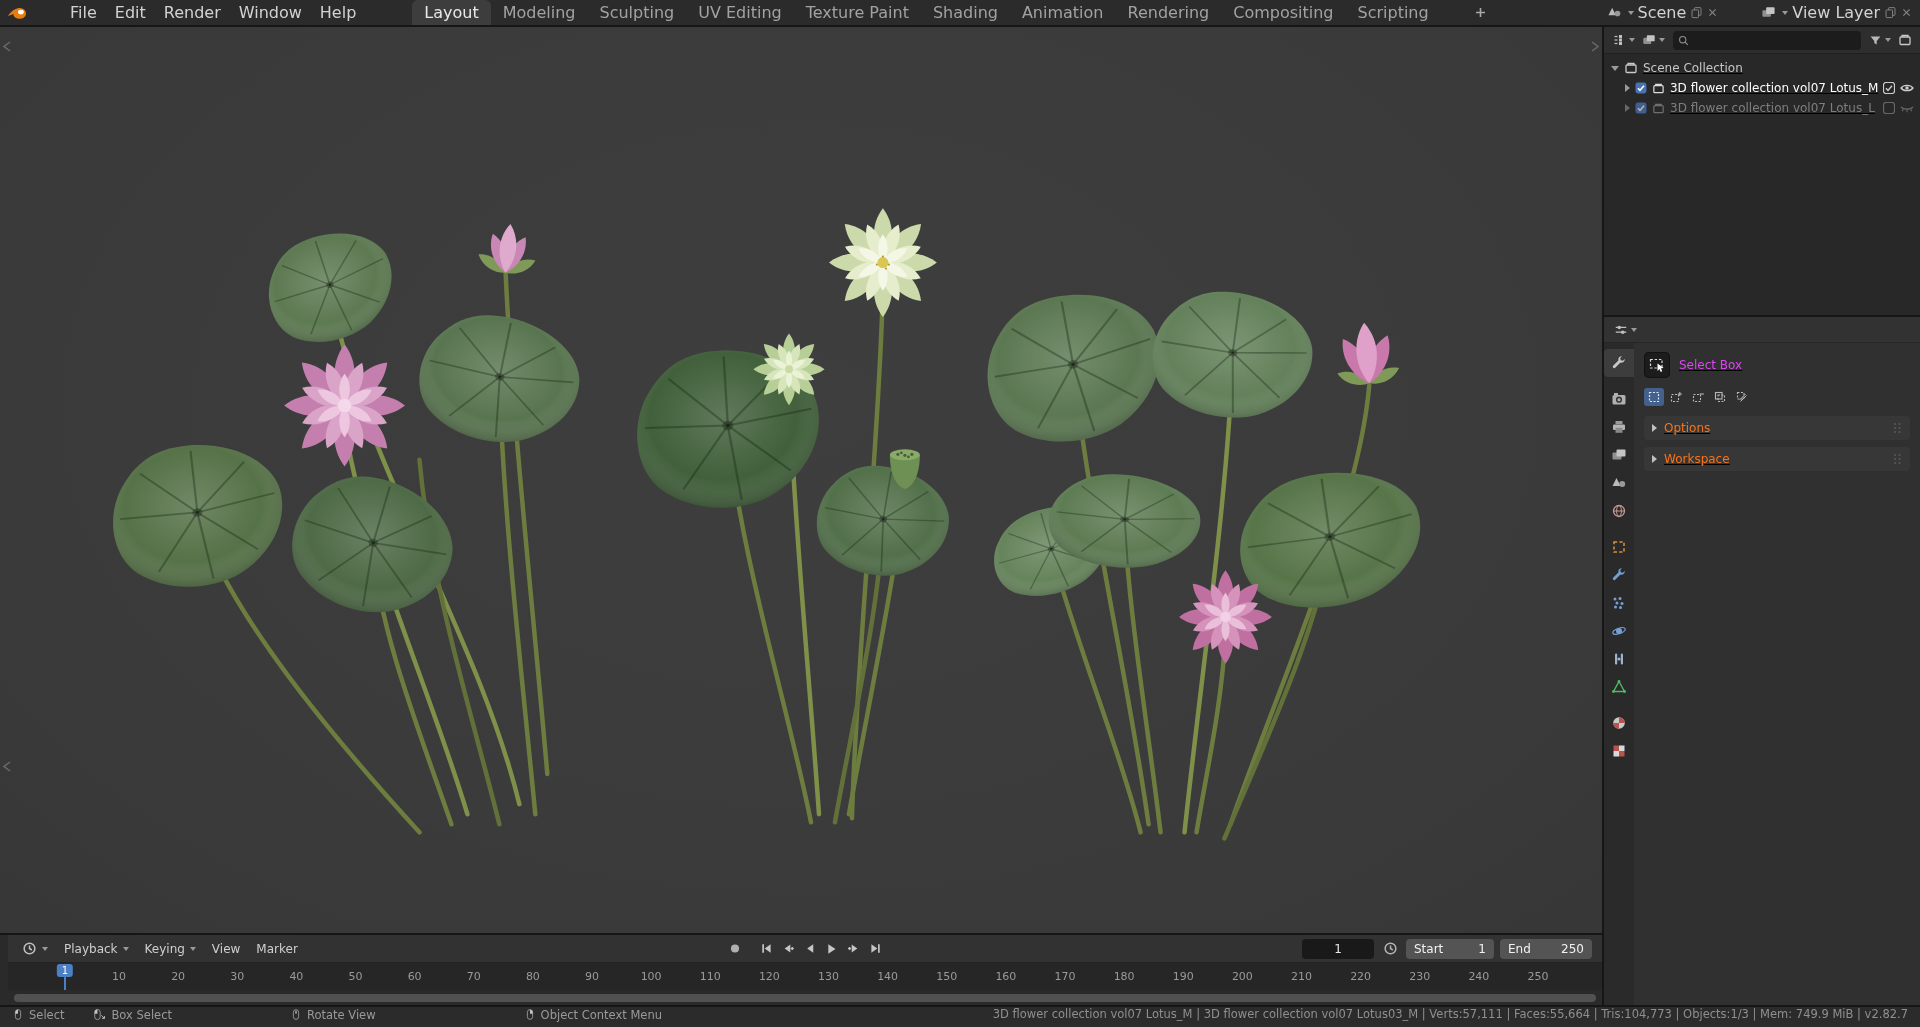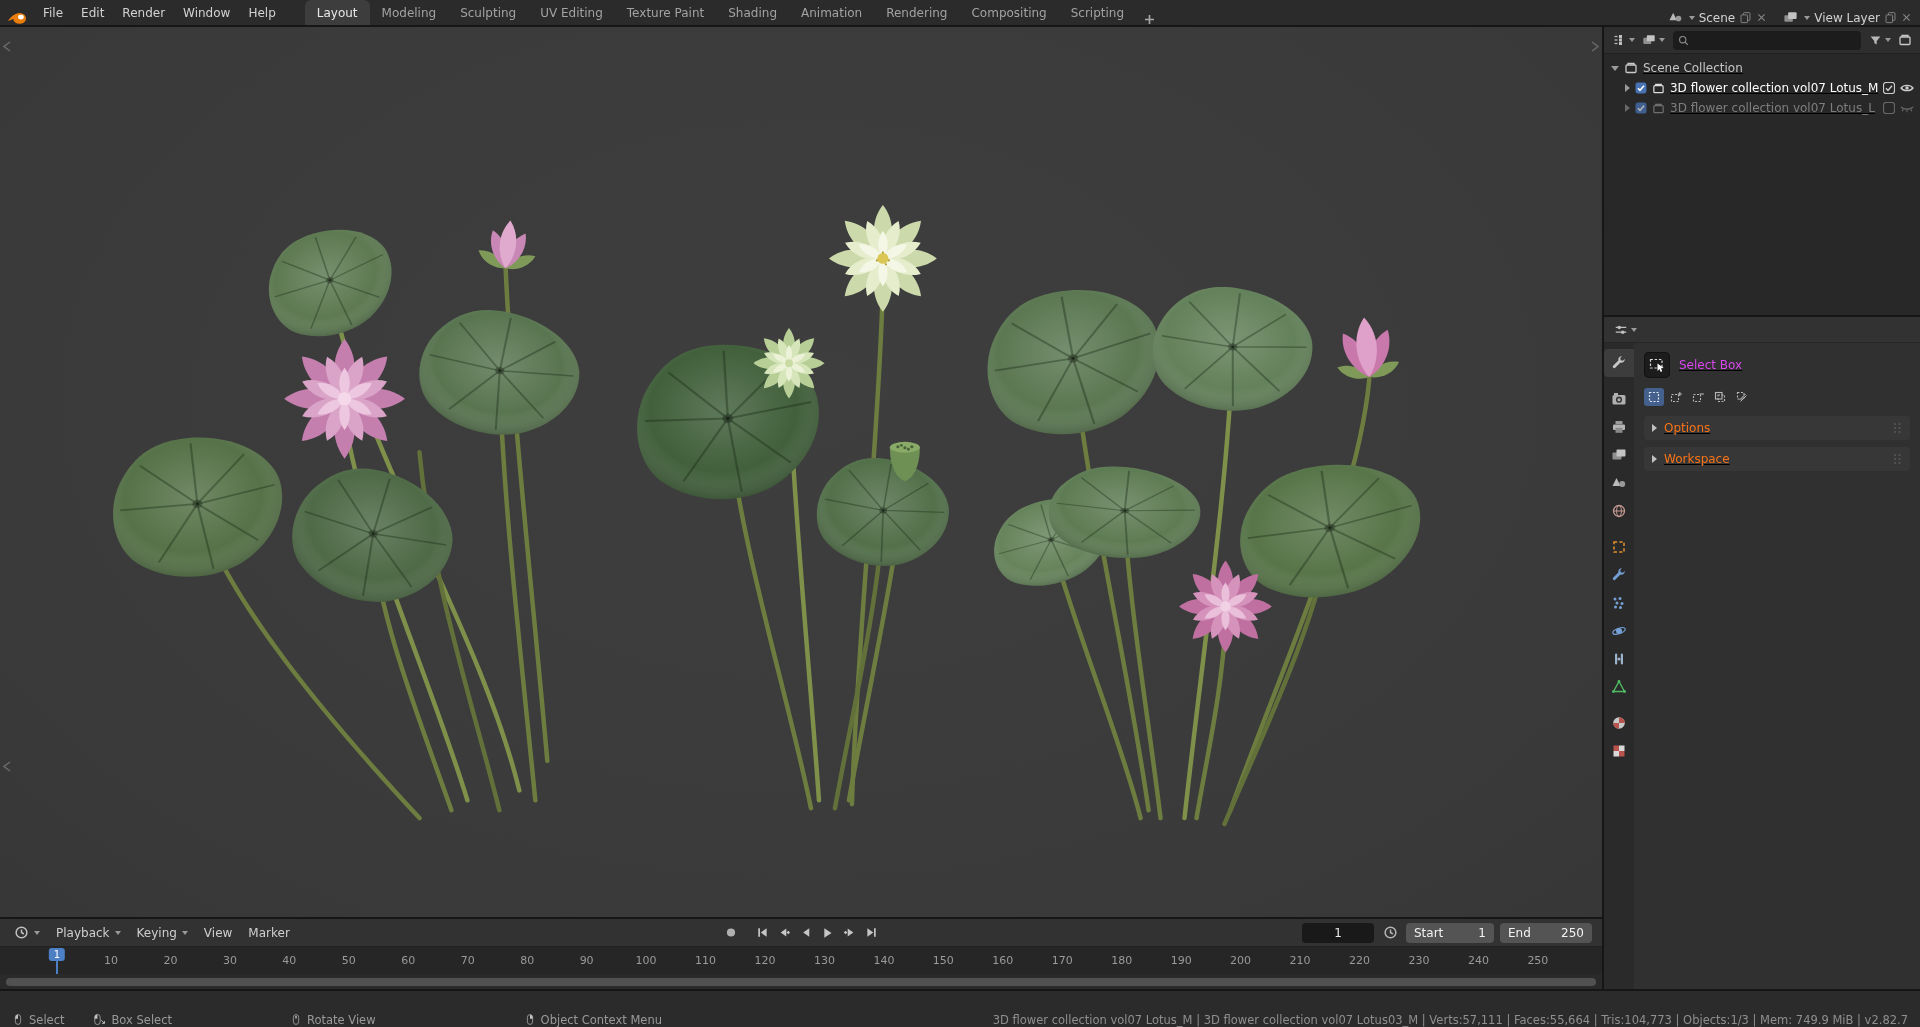--- a/index.html
+++ b/index.html
@@ -3,21 +3,21 @@
 <meta charset="utf-8">
 <title>Blender</title>
 <style>
   * { box-sizing:border-box; margin:0; padding:0; }
   html,body { width:1920px; height:1027px; overflow:hidden; background:#161616;
     font-family:"DejaVu Sans", sans-serif; -webkit-user-select:none; user-select:none; }
   #app { width:1920px; height:1027px; display:flex; flex-direction:column; }
 
   
   .topbar { height:27px; flex:none; background:#2b2b2b; border-bottom:2px solid #161616;
-    display:flex; align-items:flex-end; padding-left:6px; color:#cfcfcf; font-size:12px; }
+    display:flex; align-items:center; padding-left:6px; color:#cfcfcf; font-size:16px;gap:27px; }
   .blender-logo { margin:0 7px 0 2px; display:flex; }
   .menubar { display:flex; height:100%; }
   .menu-item { padding:0 9px; display:flex; align-items:center; color:#d2d2d2; cursor:default; }
   .tabs { display:flex; height:100%; margin-left:20px; }
   .tab { padding:0 12px; display:flex; align-items:center; color:#a2a2a2; border-radius:6px 6px 0 0; }
   .tab.active { background:#3d3d3d; color:#e8e8e8; }
   .tab-add { width:26px; display:flex; align-items:center; justify-content:center; color:#a2a2a2; }
   .tb-spacer { flex:1; }
   .tb-widget { display:flex; align-items:center; gap:4px; margin-right:16px; color:#d2d2d2; }
   .tb-widget .dim { opacity:.65; display:flex; }
@@ -74,21 +74,21 @@
   .tool-label { font-size:12px; color:#d946ef; }
   .modes { display:flex; gap:2px; margin:10px 0 2px 0; }
   .mode-btn { width:20px; height:18px; border-radius:3px; display:flex; align-items:center; justify-content:center; }
   .mode-btn.active { background:#44608c; }
   .panel-h { height:24px; background:#373737; border-radius:4px; display:flex; align-items:center;
     gap:7px; padding:0 8px; margin-top:10px; font-size:12px; color:#f97316; }
   .panel-h .grip { margin-left:auto; opacity:.8; display:flex; }
 
   
   .timeline { height:72px; flex:none; border-top:2px solid #161616; display:flex; flex-direction:column;
-    background:#2a2a2a; }
+    background:#2a2a2a;padding-left:8px; }
   .tl-header { height:28px; flex:none; background:#323232; border-bottom:1px solid #222;
     display:flex; align-items:center; padding:0 6px; position:relative; font-size:12px; color:#cfcfcf; }
   .tl-menu { padding:0 8px; display:flex; align-items:center; gap:3px; }
   .transport { position:absolute; left:50%; transform:translateX(-50%); display:flex; align-items:center; gap:2px; }
   .tbtn { width:20px; height:20px; display:flex; align-items:center; justify-content:center; border-radius:3px; }
   .rec { margin-right:9px; }
   .tl-right { margin-left:auto; display:flex; align-items:center; gap:6px; padding-right:4px; }
   .frame-field { width:72px; height:20px; background:#191919; border-radius:4px; color:#e9e9e9;
     font-size:12px; display:flex; align-items:center; justify-content:center; }
   .range-field { height:20px; background:#545454; border-radius:4px; display:flex; align-items:center;
@@ -100,22 +100,22 @@
   .rlabel { width:0; display:flex; justify-content:center; overflow:visible;
     font-size:11px; color:#9a9a9a; white-space:nowrap; }
   .playhead-chip { position:absolute; left:57px; top:1px; transform:translateX(-50%);
     background:#4c7fc4; border-radius:3px; color:#fff; font-size:10px; line-height:13px;
     padding:0 5px; z-index:2; }
   .playhead-line { position:absolute; left:56px; top:14px; bottom:0; width:2px; background:#4c7fc4; }
   .tl-scroll { flex:1; position:relative; }
   .tl-scrollbar { position:absolute; left:6px; right:6px; top:4px; height:8px; background:#515151; border-radius:4px; }
 
   
-  .statusbar { height:38px; flex:none; background:#2b2b2b; border-top:2px solid #161616;
-    display:flex; align-items:flex-end; padding:0 12px; font-size:11.5px; color:#9a9a9a; }
+  .statusbar { height:22px; flex:none; background:#2b2b2b; border-top:2px solid #161616;
+    display:flex; align-items:flex-start; padding:0 12px; font-size:11.5px; color:#9a9a9a; }
   .hint { display:flex; align-items:center; gap:5px; }
   .hint.g1 { margin-right:28px; } .hint.g2 { margin-right:118px; } .hint.g3 { margin-right:148px; }
   .stats { margin-left:auto; color:#8f8f8f; white-space:nowrap; }
 </style>
 </head>
 <body>
 
 <div id="app">
 
   <div class="topbar">

